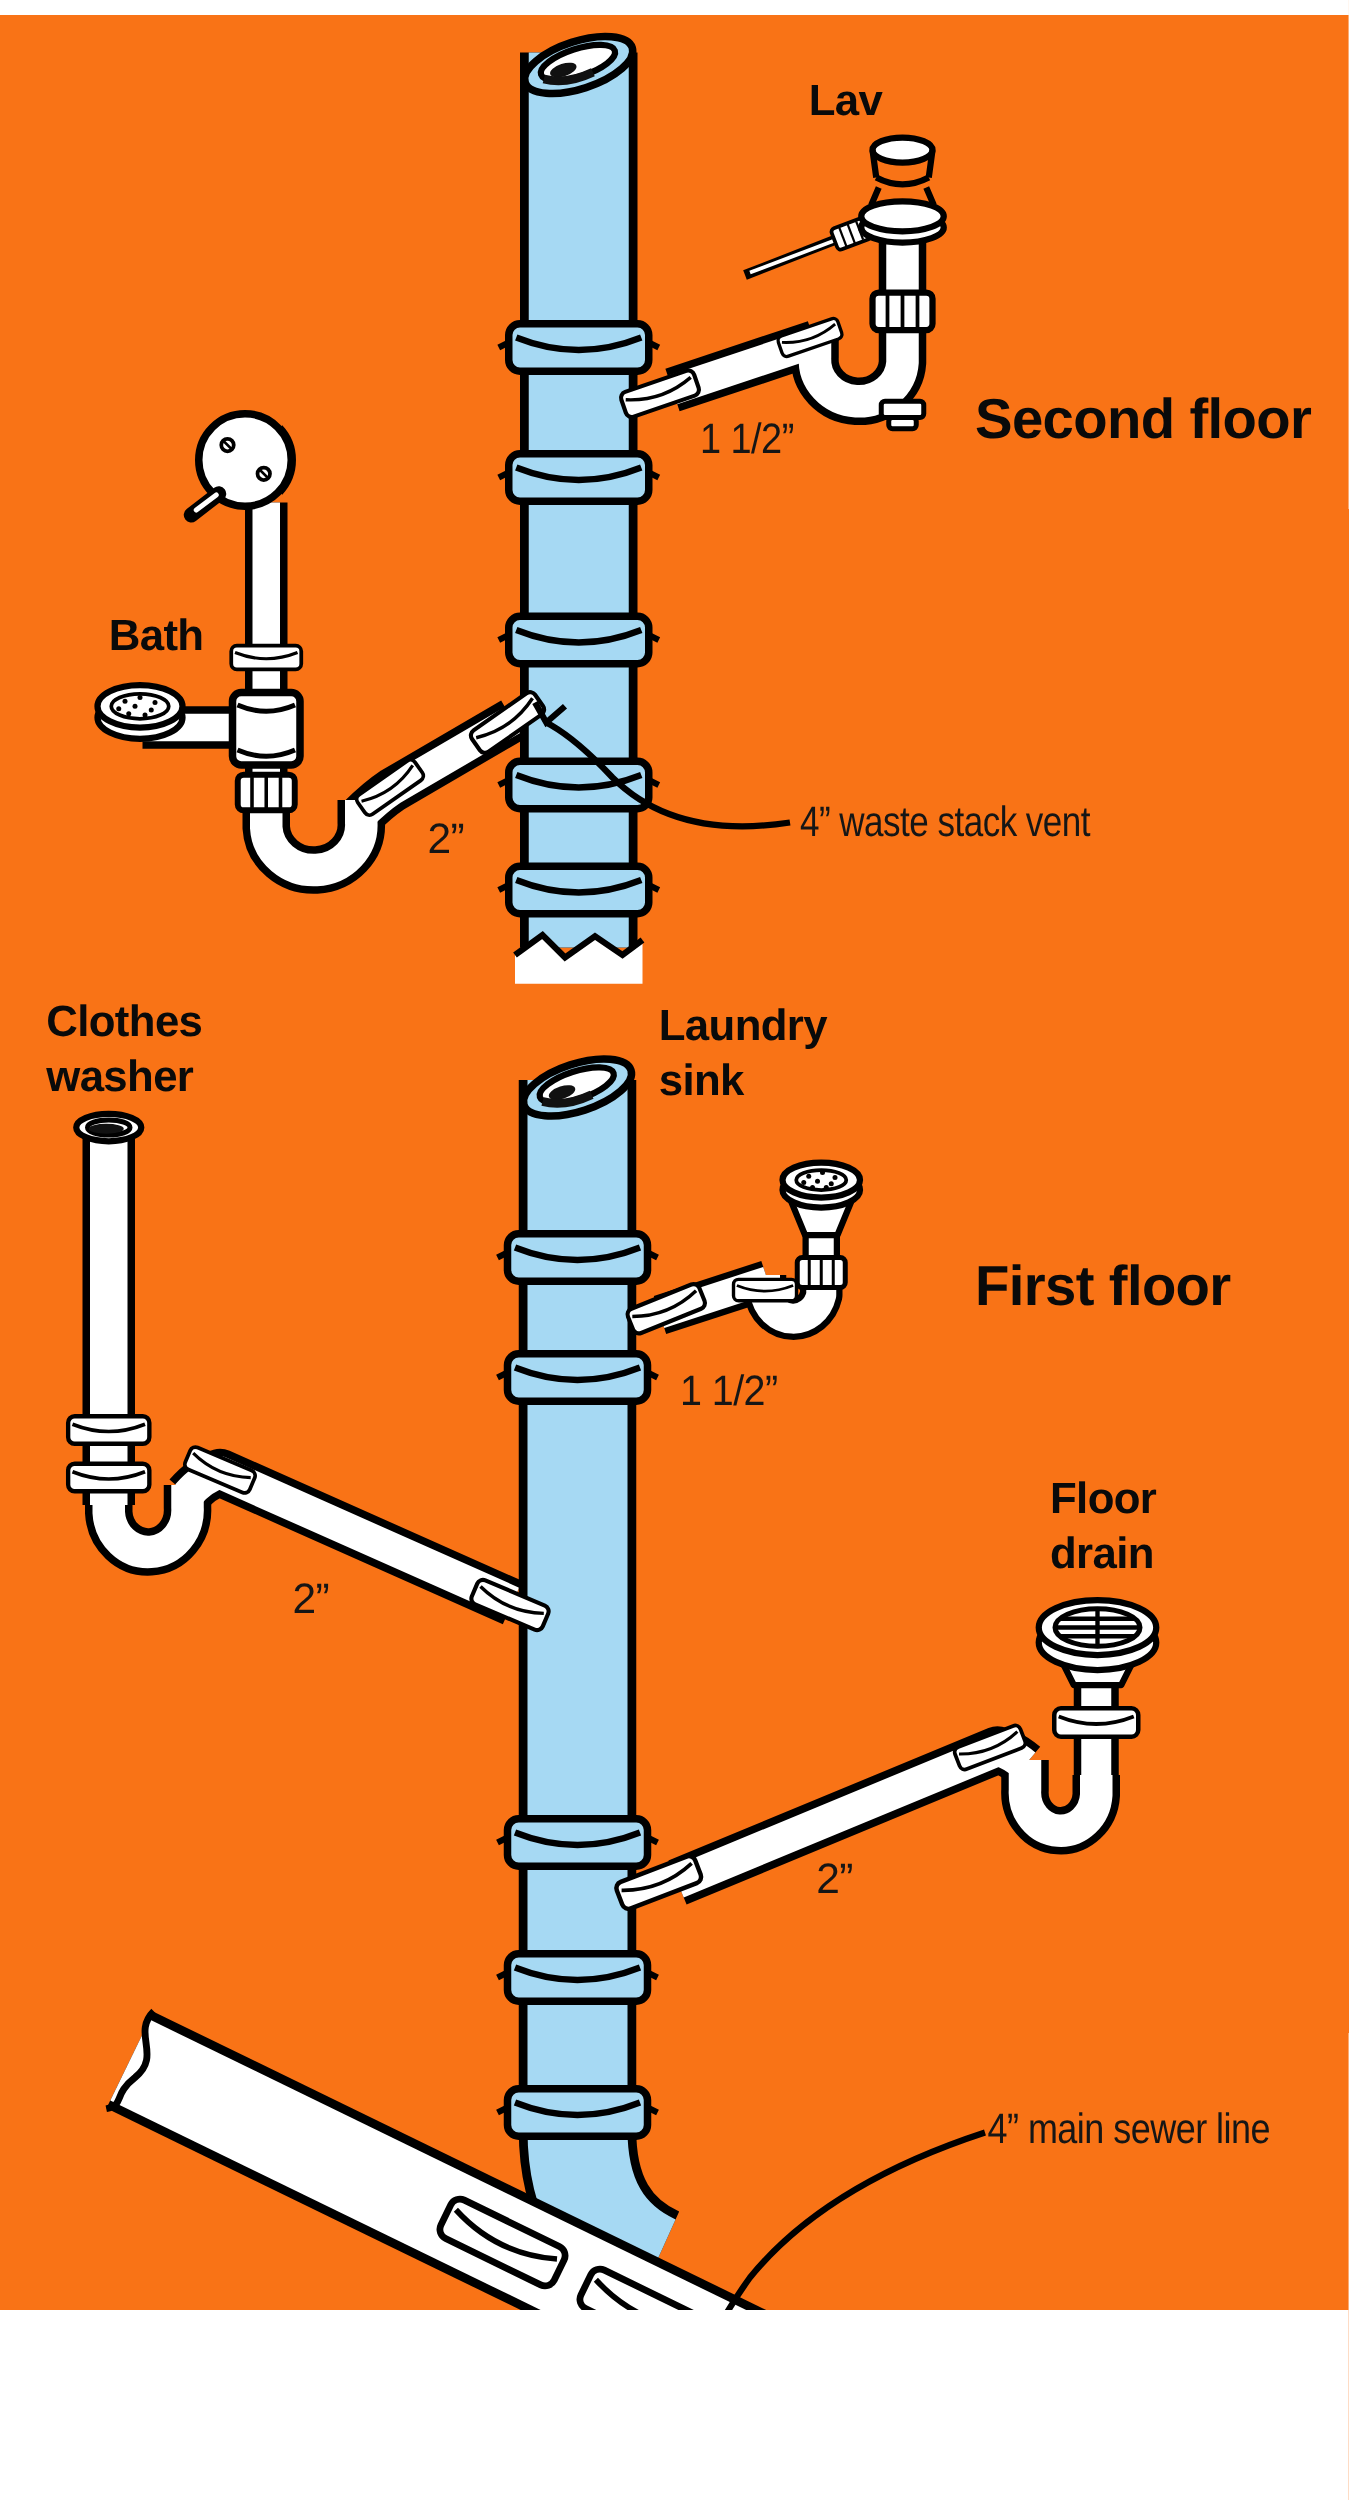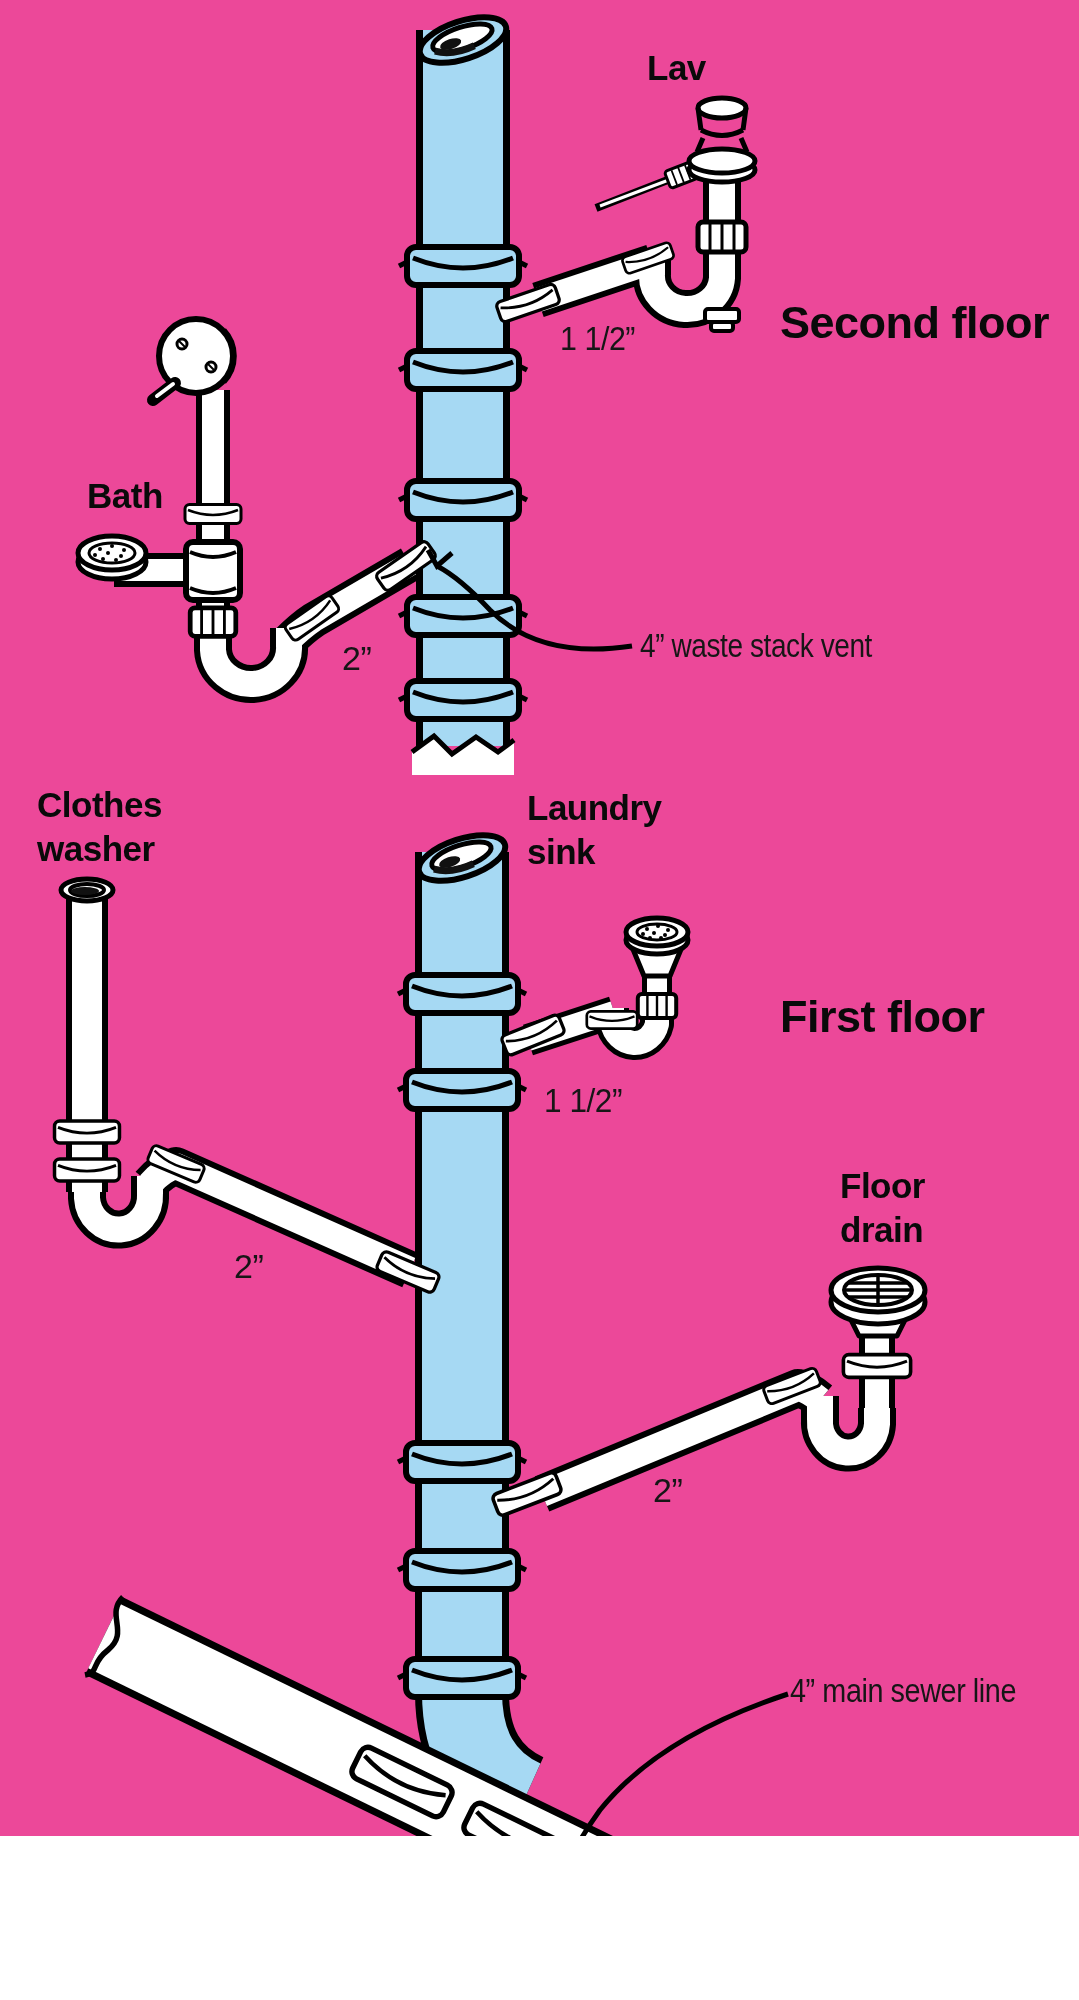--- a/index.html
+++ b/index.html
@@ -1,16 +1,16 @@
 <!DOCTYPE html>
 <html><head>
 <meta charset="utf-8">
 <style>
   html,body{margin:0;padding:0;background:#fff;}
-  .stage{width:1079px;height:1836px;position:relative;background:#ec4899;}
+  .stage{width:1079px;height:1836px;position:relative;background:#f97316;margin-top:12px;}
   svg{display:block;}
   .h{font-family:"Liberation Sans",sans-serif;font-weight:bold;fill:#0a0a0a;letter-spacing:-0.5px;}
   .h35{font-size:35px;}
   .h45{font-size:45px;}
   .d{font-family:"Liberation Sans",sans-serif;font-weight:normal;fill:#161616;font-size:34px;letter-spacing:-0.5px;}
 </style>
 </head>
 <body>
 
 <div class="stage">

